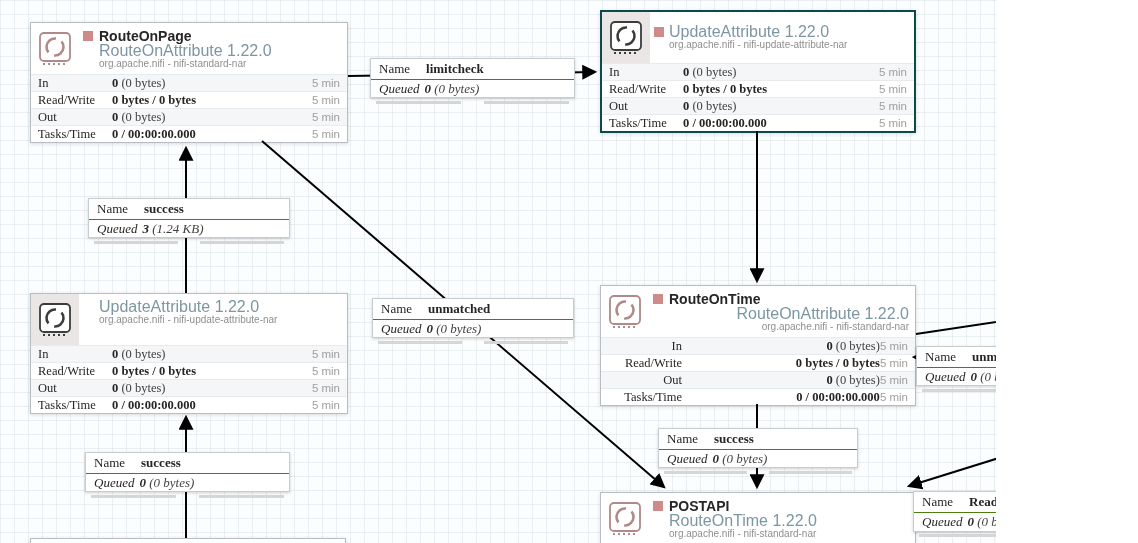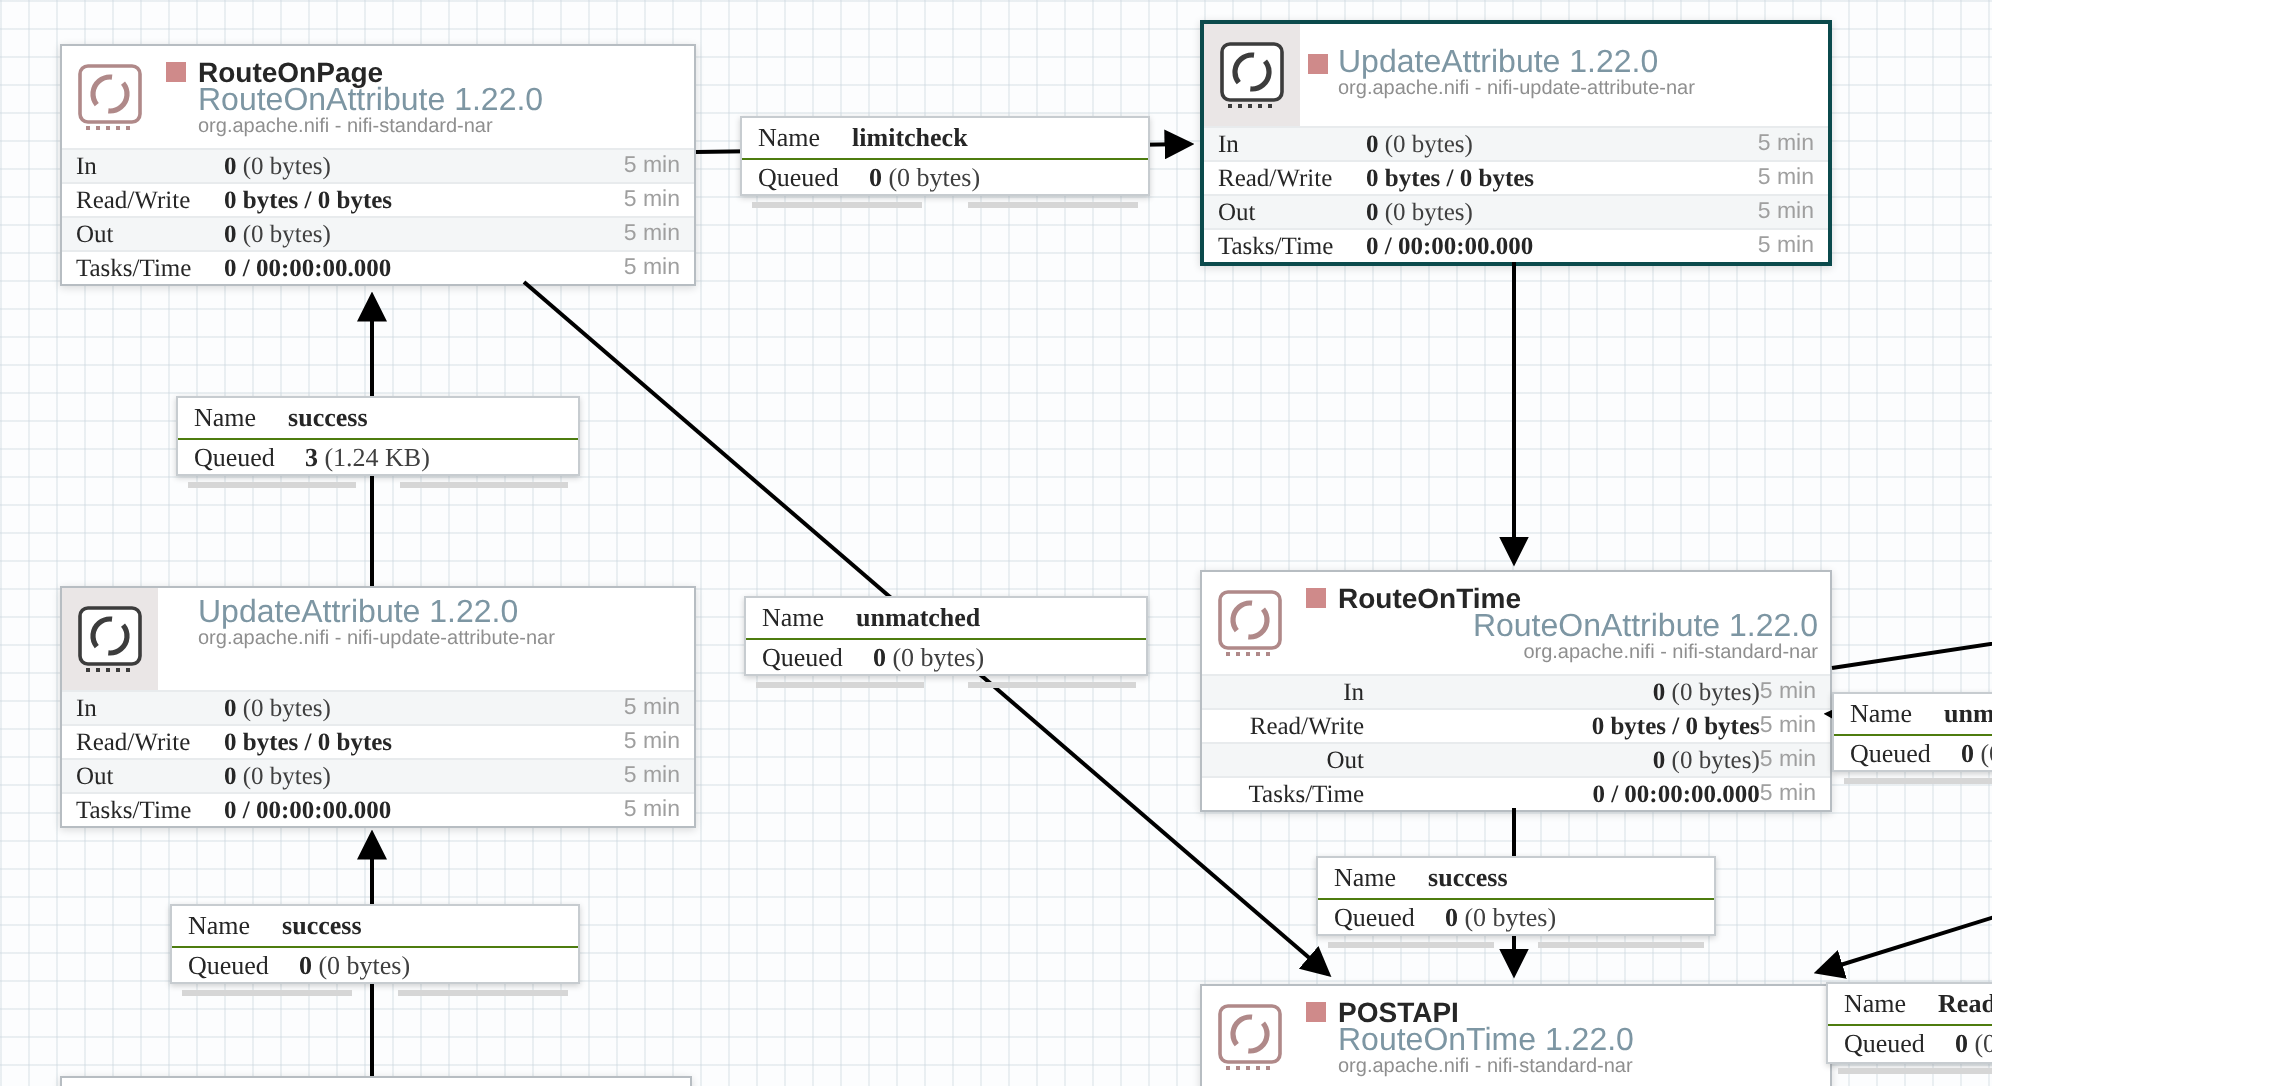--- a/index.html
+++ b/index.html
@@ -38,21 +38,21 @@
   .stat-value{flex:1;color:#3f3f3f;white-space:nowrap;}
   .stat-value b{color:#262626;}
   .stat-time{color:#9f9f9f;font-family:"Liberation Sans",sans-serif;font-size:11.5px;}
   
   .conn-label{
     position:absolute;background:#ffffff;border:1px solid #c7ccd0;
     box-shadow:0 1px 3px rgba(0,0,0,.18);z-index:3;box-sizing:border-box;
     font-family:"Liberation Serif","DejaVu Serif",serif;font-size:13px;color:#262626;
   }
   .conn-name-row{display:flex;gap:16px;padding:1px 8px 2px;border-bottom:1px solid #4d7c0f;height:17px;line-height:17px;}
-  .conn-queued-row{display:flex;gap:15px;padding:1px 8px 4px;height:16px;line-height:16px;}
+  .conn-queued-row{display:flex;gap:5px;padding:1px 8px 4px;height:16px;line-height:16px;font-style:italic;}
   .conn-val{font-weight:bold;white-space:nowrap;}
   .conn-qval{font-weight:bold;}
   .conn-qsize{color:#3f3f3f;}
   .conn-bars{position:relative;height:4px;margin:0 5px 0;}
   .conn-bars .bar{position:absolute;bottom:1px;height:3px;background:#d6d6d6;}
   .conn-bars .bar.left{left:0;width:44%;}
   .conn-bars .bar.right{right:0;width:44%;}
   
   svg.wires{position:absolute;left:0;top:0;z-index:2;pointer-events:none;}
   svg.wires path{pointer-events:stroke;}

